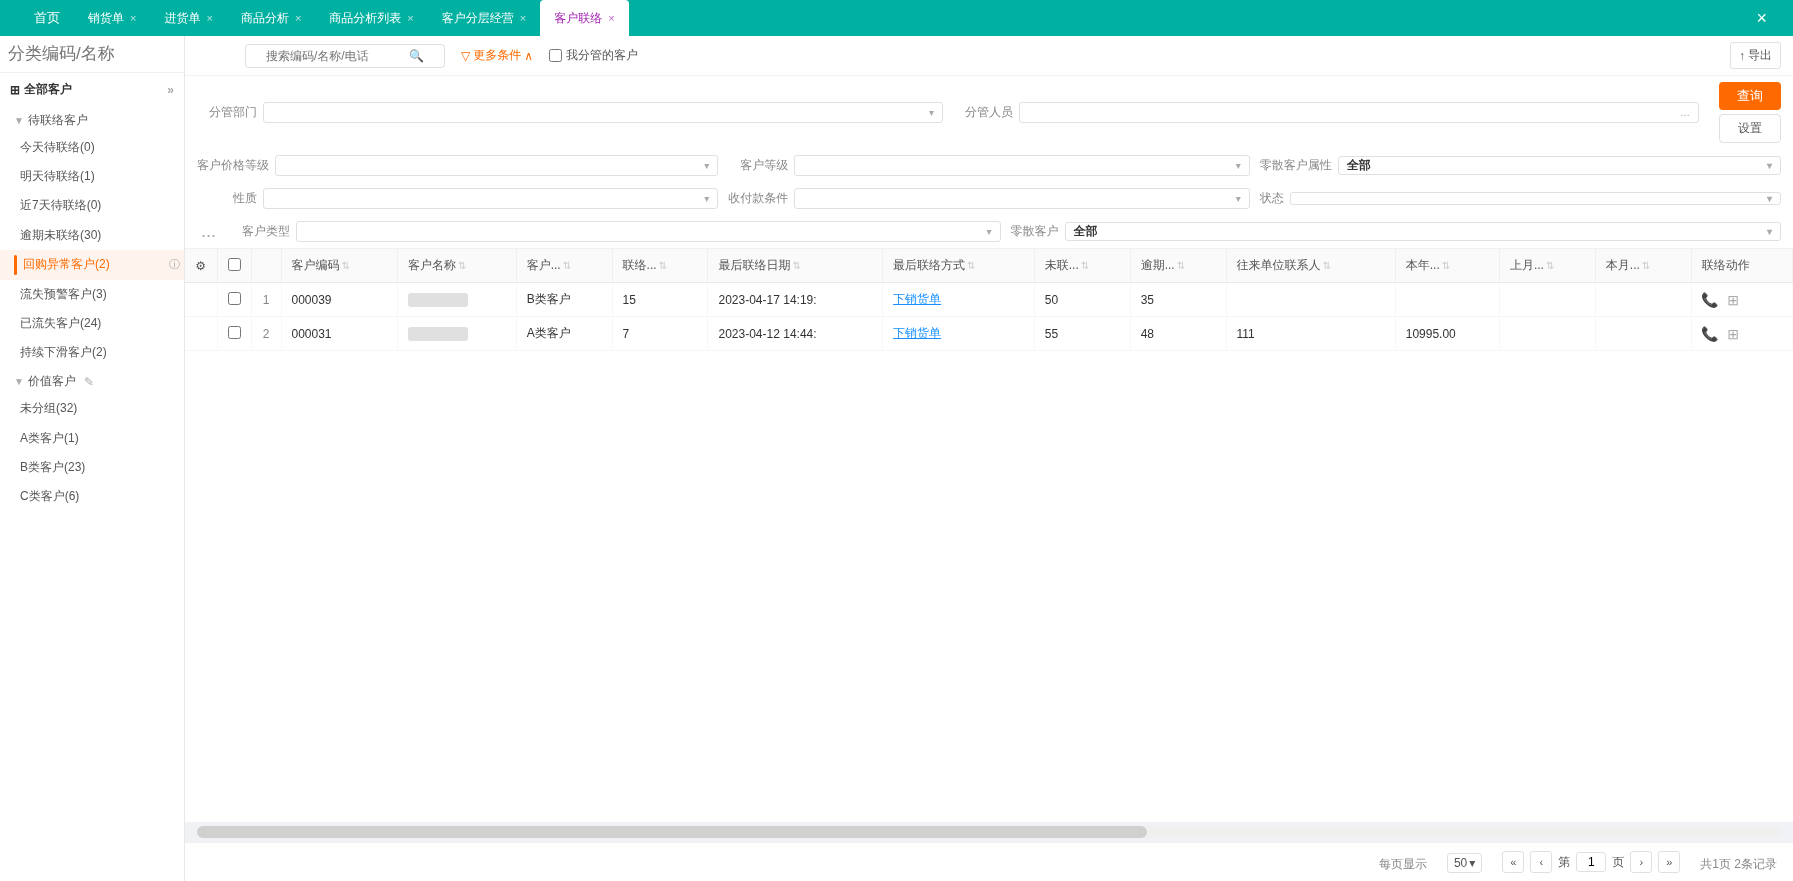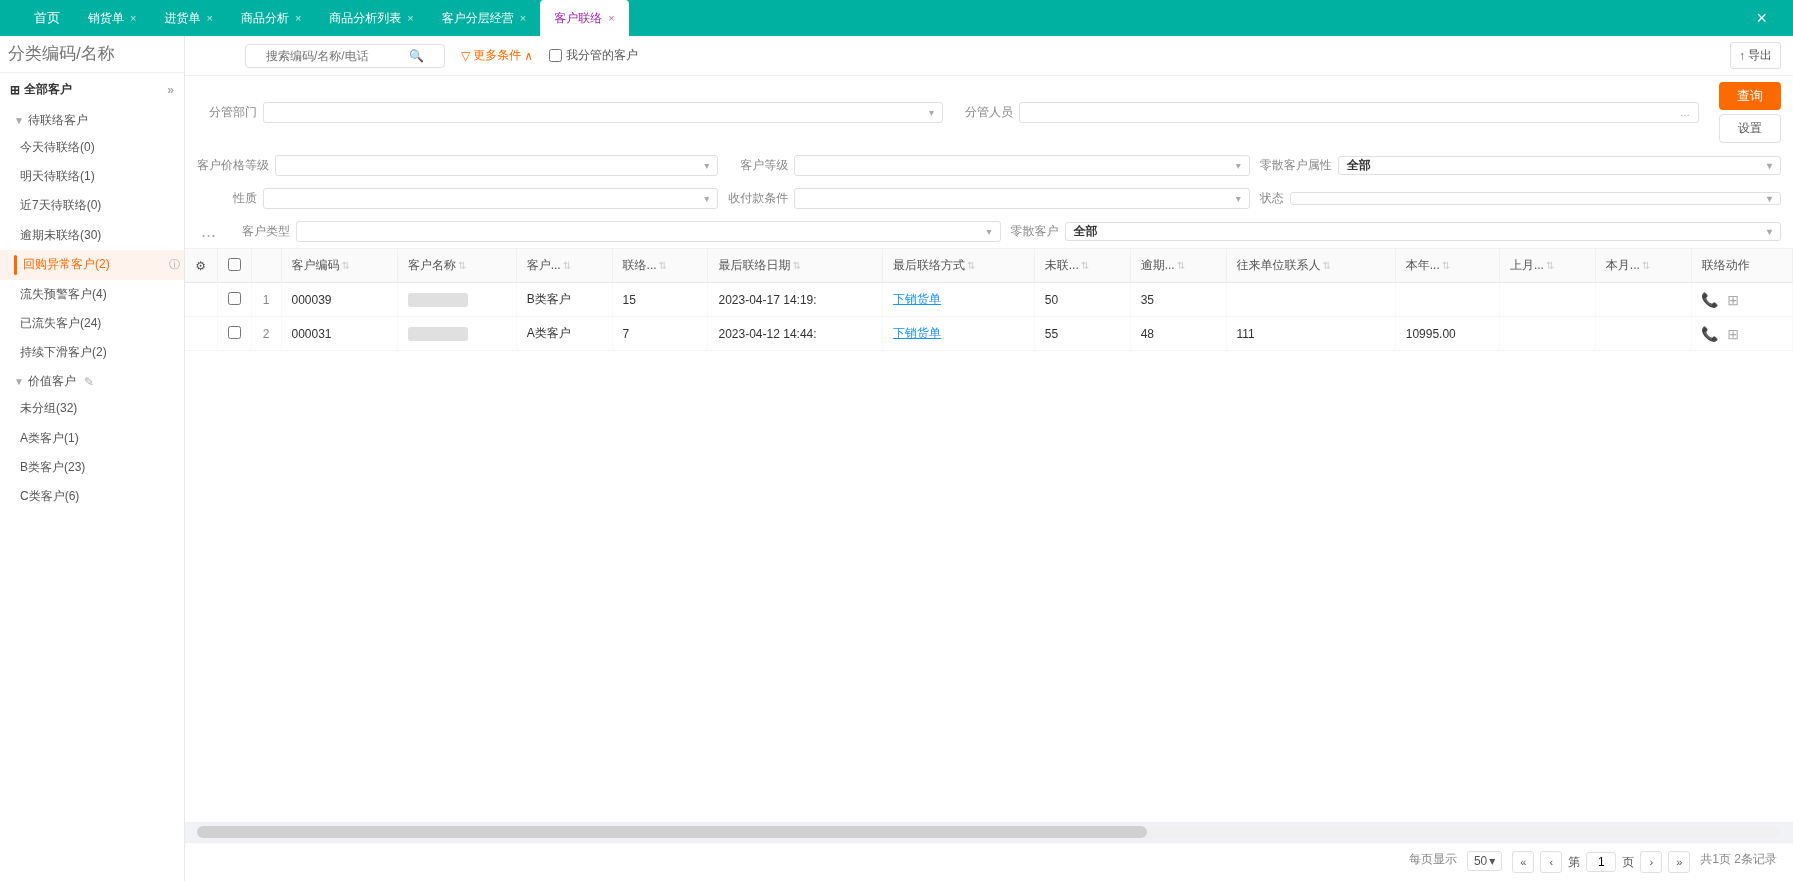--- a/index.html
+++ b/index.html
@@ -189,23 +189,23 @@
     .td-link { color: #1890ff; cursor: pointer; text-decoration: underline; }
     .td-number { text-align: center; }
     .td-action { display: flex; align-items: center; gap: 8px; }
     .action-icon { color: #aaa; cursor: pointer; font-size: 14px; }
     .checkbox-col { width: 30px; text-align: center; }
     .num-col { width: 30px; text-align: center; color: #888; }
     .settings-col { width: 32px; text-align: center; }
 
     
     .table-footer {
-      display: flex; align-items: flex-start; justify-content: flex-end;
+      display: flex; align-items: flex-end; justify-content: flex-end;
       padding: 8px 16px; background: #fff; border-top: 1px solid #f0f0f0;
-      gap: 10px; font-size: 12px; color: #555;
+      gap: 20px; font-size: 12px; color: #555;
     }
     .per-page-label { color: #888; }
     .per-page-select {
       border: 1px solid #e0e0e0; border-radius: 3px; padding: 2px 6px; font-size: 12px;
       cursor: pointer; display: flex; align-items: center; gap: 2px;
     }
     .pagination {
       display: flex; align-items: center; gap: 6px;
     }
     .page-nav {
@@ -293,21 +293,21 @@
     <div class="sidebar-item">明天待联络(1)</div>
     <div class="sidebar-item">近7天待联络(0)</div>
     <div class="sidebar-item">逾期未联络(30)</div>
 
     <div class="sidebar-group-row active-group">
       <div class="orange-bar"></div>
       <span class="label">回购异常客户(2)</span>
       <span class="info-icon">ⓘ</span>
     </div>
 
-    <div class="sidebar-item">流失预警客户(4)</div>
+    <div class="sidebar-item">流失预警客户(3)</div>
     <div class="sidebar-item">已流失客户(24)</div>
     <div class="sidebar-item">持续下滑客户(2)</div>
 
     <div class="sidebar-group-title">
       <span class="arrow">▼</span>
       <span>价值客户</span>
       <span style="margin-left:4px;color:#aaa;cursor:pointer;">✎</span>
     </div>
 
     <div class="sidebar-item">未分组(32)</div>

